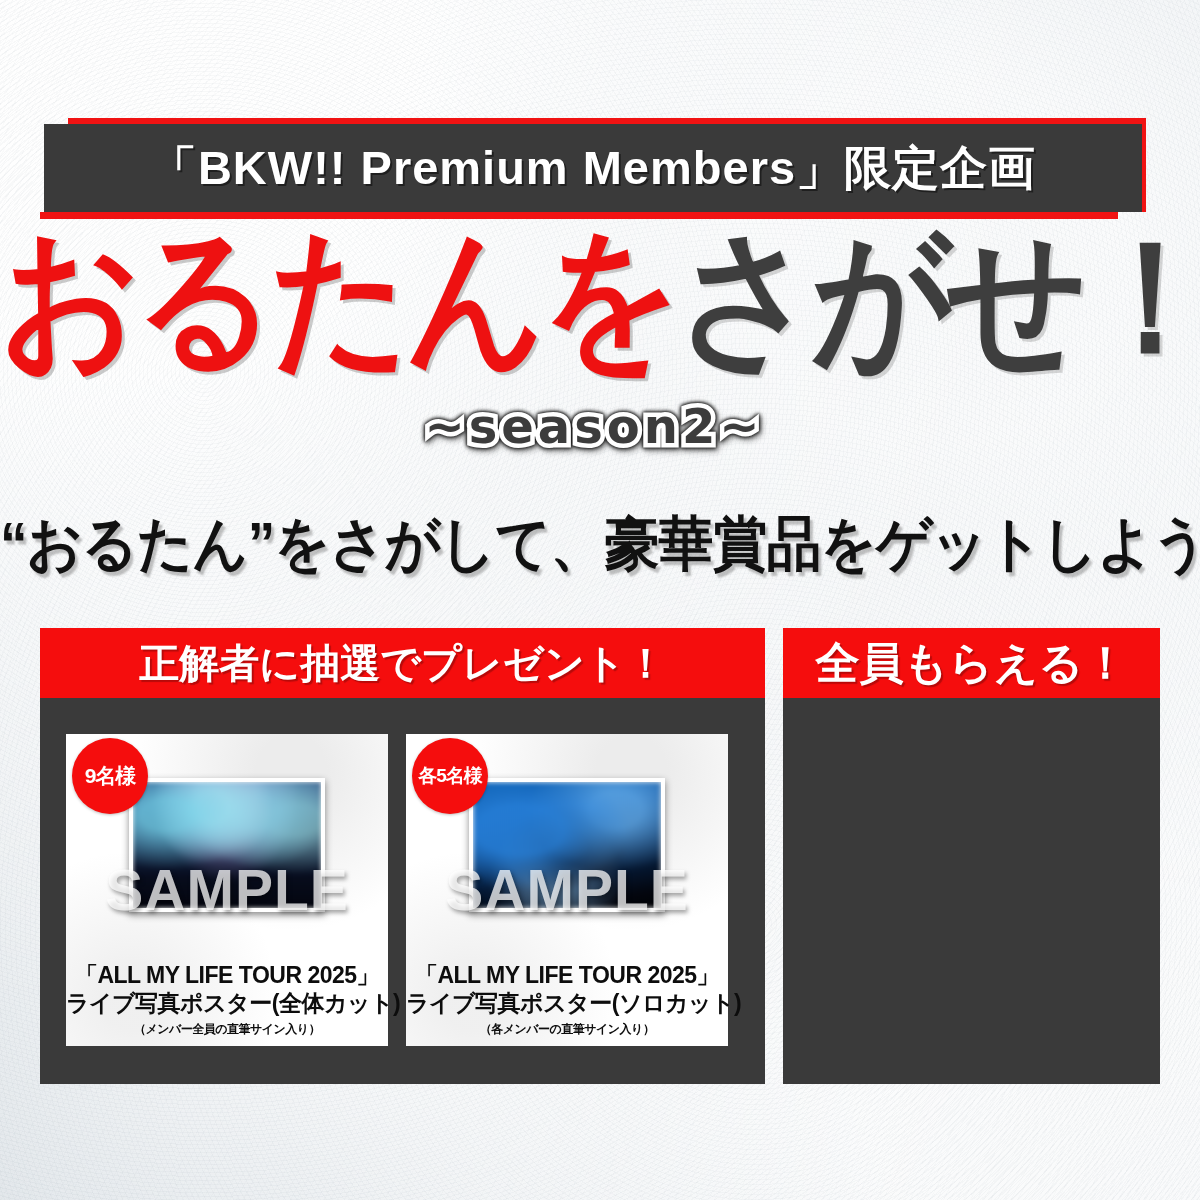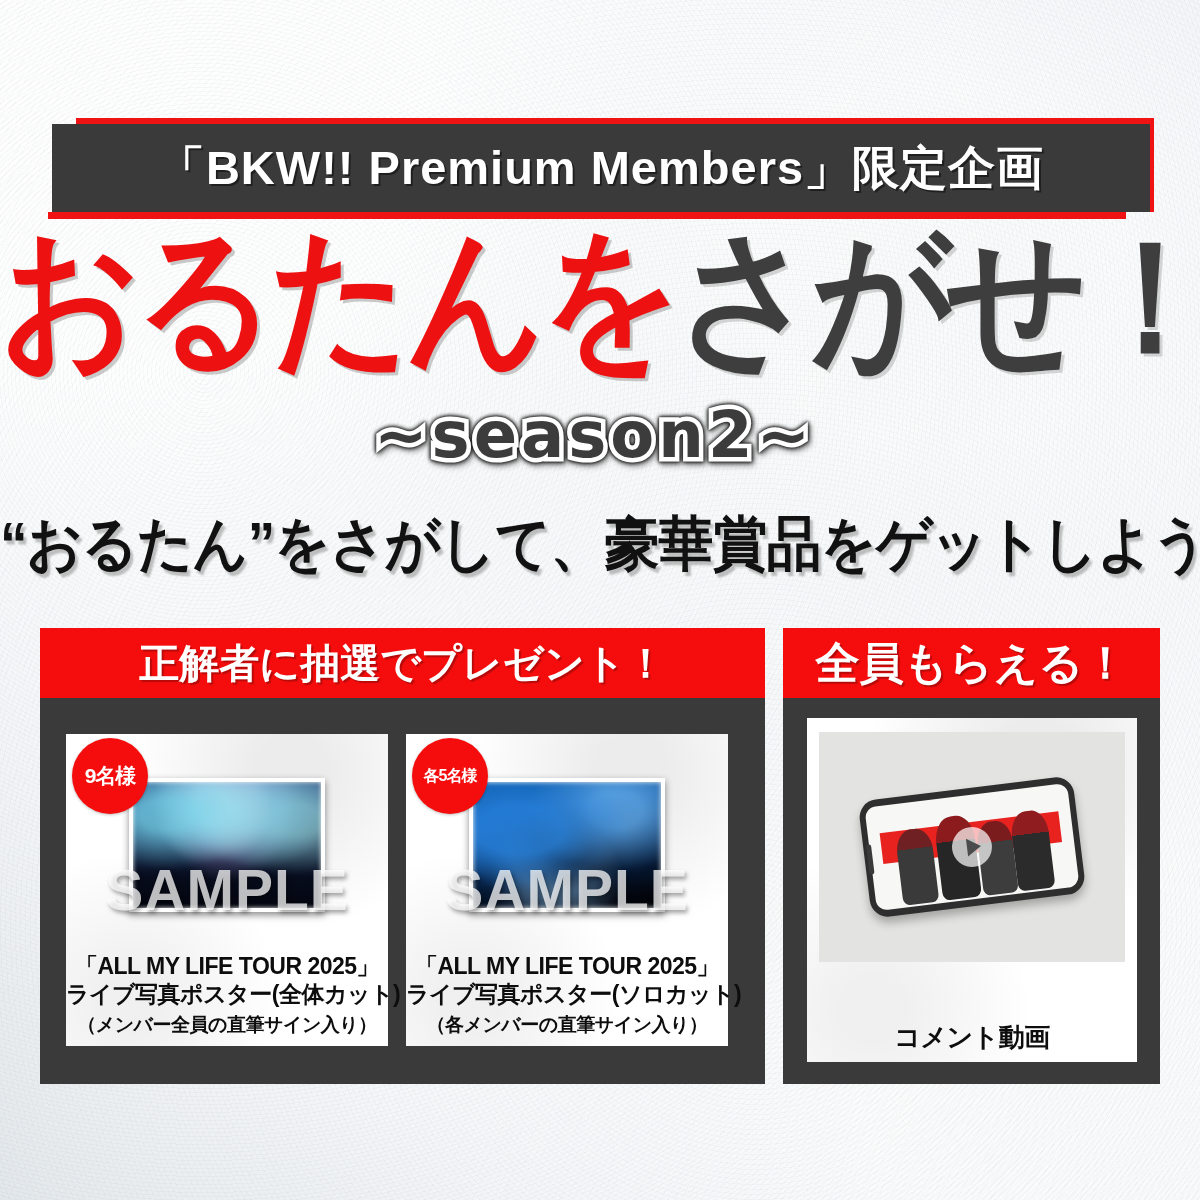--- a/index.html
+++ b/index.html
@@ -42,21 +42,21 @@
       repeating-radial-gradient(circle at 17% 31%, rgba(120,135,148,.10) 0 1px, rgba(0,0,0,0) 1px 4px),
       repeating-radial-gradient(circle at 63% 77%, rgba(120,135,148,.09) 0 1px, rgba(0,0,0,0) 1px 5px),
       repeating-radial-gradient(circle at 41% 12%, rgba(255,255,255,.14) 0 1px, rgba(0,0,0,0) 1px 3px),
       repeating-linear-gradient(27deg, rgba(255,255,255,.10) 0 2px, rgba(0,0,0,0) 2px 7px),
       repeating-linear-gradient(-63deg, rgba(130,145,158,.07) 0 1px, rgba(0,0,0,0) 1px 6px);
   }
 
   
   .banner-wrap {
     position: absolute;
-    left: 48px;
+    left: 40px;
     top: 118px;
     width: 1106px;
     height: 101px;
     z-index: 3;
     text-decoration: underline;
   }
   .banner-red-top {
     position: absolute;
     left: 28px;
     top: 0;
@@ -125,21 +125,21 @@
   }
 
   
   .season {
     position: absolute;
     left: 0;
     top: 398px;
     width: 1188px;
     text-align: center;
     z-index: 3;
-    font-size: 64px;
+    font-size: 48px;
     font-weight: 900;
     letter-spacing: 4px;
     color: #3c3c3c;
     -webkit-text-stroke: 9px #ffffff;
     paint-order: stroke fill;
     filter: drop-shadow(0 0 2px #1d1d1d) drop-shadow(0 0 1px #1d1d1d)
             drop-shadow(2px 3px 2px rgba(0,0,0,.30));
     font-family: "DejaVu Sans", sans-serif;
   }
 
@@ -270,39 +270,39 @@
     color: #ffffff;
     display: flex;
     align-items: center;
     justify-content: center;
     font-size: 21px;
     font-weight: 900;
     letter-spacing: -1px;
     z-index: 5;
     box-shadow: 0 1px 3px rgba(0,0,0,.25);
   }
-  .badge-b { font-size: 16px; }
+  .badge-b { font-size: 19px; }
 
   .card-caption {
     position: absolute;
     left: 0;
     bottom: 8px;
     width: 100%;
     text-align: center;
     color: #0d0d0d;
   }
   .cap-line1, .cap-line2 {
     font-size: 23px;
     font-weight: 900;
     line-height: 1.22;
     letter-spacing: -0.5px;
     white-space: nowrap;
   }
   .cap-note {
-    font-size: 19px;
+    font-size: 12px;
     font-weight: 700;
     margin-top: 4px;
     letter-spacing: -0.5px;
     white-space: nowrap;
   }
   .card-c .cap-line1 {
     font-size: 26px;
   }
 
   
@@ -443,39 +443,15 @@
         </div>
       </div>
 
     </div>
   </div>
 
   <div class="panel panel-right">
     <div class="panel-head">
       <span class="panel-head-text">全員もらえる！</span>
     </div>
-    <div class="panel-body">
-
-      <div class="card card-c">
-        <div class="phone-stage">
-          <div class="phone">
-            <div class="phone-screen">
-              <div class="screen-redband"></div>
-              <div class="figure fig1"></div>
-              <div class="figure fig2"></div>
-              <div class="figure fig3"></div>
-              <div class="figure fig4"></div>
-              <div class="play-btn">
-                <div class="tri"></div>
-              </div>
-            </div>
-            <div class="phone-notch"></div>
-          </div>
-        </div>
-        <div class="card-caption">
-          <div class="cap-line1">コメント動画</div>
-        </div>
-      </div>
-
-    </div>
   </div>
 
 </div>
 
 </body></html>

